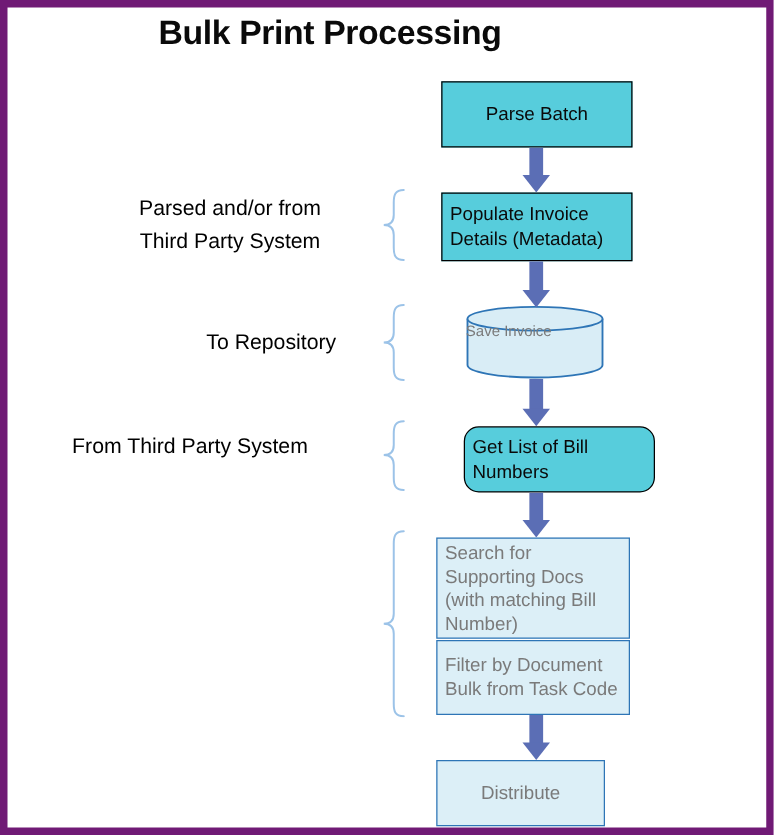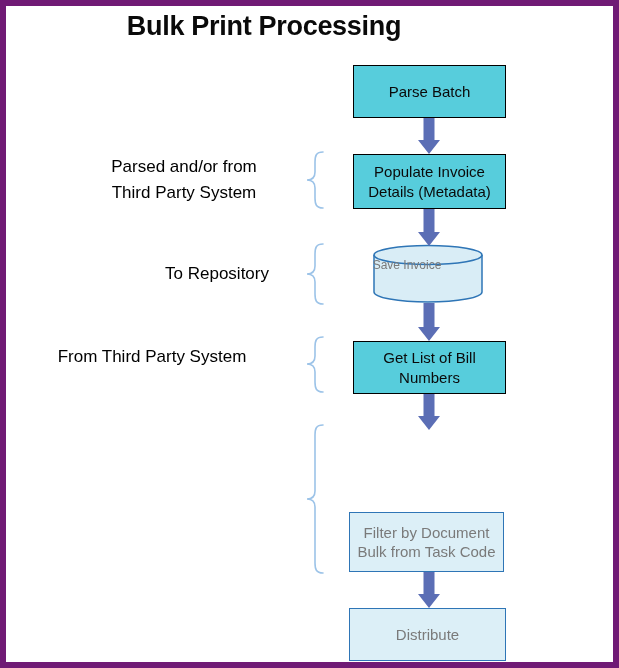--- a/index.html
+++ b/index.html
@@ -14,21 +14,21 @@
   }
   .title{
     position:absolute;left:38px;top:5px;width:440px;
     text-align:center;
     font-size:27px;font-weight:700;color:#0a0a0a;
     letter-spacing:-0.3px;
   }
   .node{
     position:absolute;
     display:flex;align-items:center;justify-content:center;
-    text-align:center;
+    text-align:left;
     box-sizing:border-box;
     font-size:15px;line-height:20px;
     padding:16px 6px;
   }
   .teal{
     background:#57CDDC;
     border:1.6px solid #000;
     color:#0a0a0a;
   }
   .light{
@@ -66,26 +66,27 @@
   <div class="shape" style="left:366px;top:238px;width:112px;height:60px;">
     <svg width="112" height="60" viewBox="0 0 112 60">
       <path d="M2,11 L2,48 A54,10 0 0 0 110,48 L110,11" fill="#D9EDF6" stroke="#2E75B6" stroke-width="1.5"></path>
       <ellipse cx="56" cy="11" rx="54" ry="9.5" fill="#D9EDF6" stroke="#2E75B6" stroke-width="1.5"></ellipse>
     </svg>
     <div class="cyl-label">
       <div class="inner">Save Invoice</div>
     </div>
   </div>
 
-  <div class="node teal" style="left:347px;top:335px;width:153px;height:53px;">Get List of Bill Numbers</div>
+  <div class="node teal" style="left:365px;top:335px;width:153px;height:53px;border-radius:12px;">Get List of Bill Numbers</div>
 
+  <div class="node light" style="left:343px;top:424px;width:155px;height:81px;">Search for Supporting Docs (with matching Bill Number)</div>
 
   <div class="node light" style="left:343px;top:506px;width:155px;height:60px;">Filter by Document Bulk from Task Code</div>
 
-  <div class="node light" style="left:343px;top:602px;width:157px;height:53px;">Distribute</div>
+  <div class="node light" style="left:343px;top:602px;width:135px;height:53px;">Distribute</div>
 
   <svg class="shape" style="left:411px;top:112px;" width="24" height="36" viewBox="0 0 24 36">
     <rect x="6.5" y="0" width="11" height="23" fill="#5B6EB5"></rect>
     <polygon points="1,22 23,22 12,36" fill="#5B6EB5"></polygon>
   </svg>
   <svg class="shape" style="left:411px;top:203px;" width="24" height="37" viewBox="0 0 24 37">
     <rect x="6.5" y="0" width="11" height="24" fill="#5B6EB5"></rect>
     <polygon points="1,23 23,23 12,37" fill="#5B6EB5"></polygon>
   </svg>
   <svg class="shape" style="left:411px;top:297px;" width="24" height="38" viewBox="0 0 24 38">

